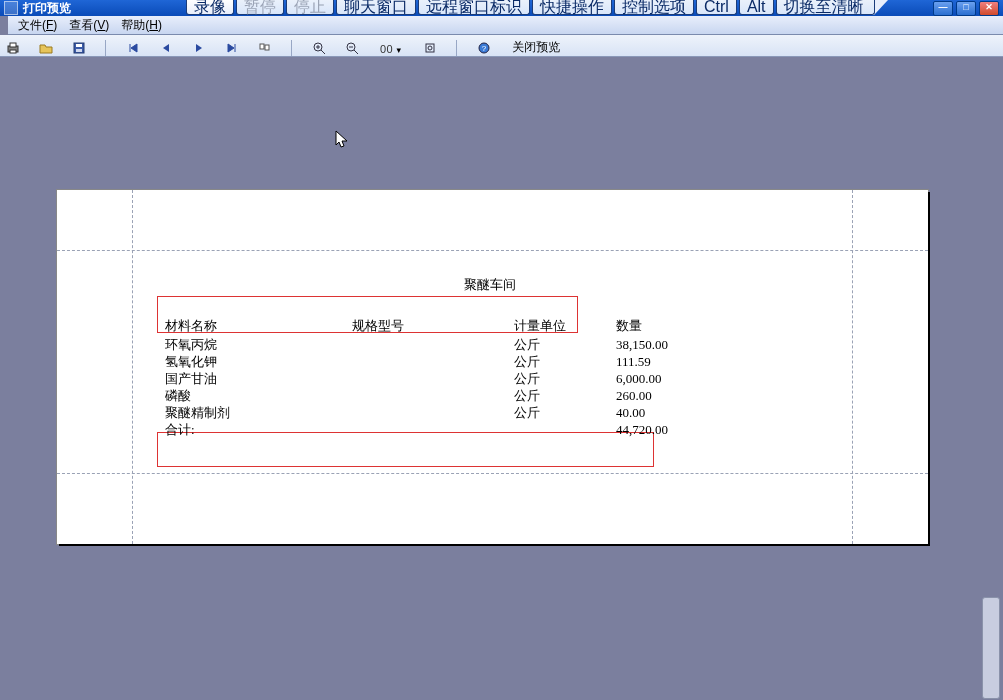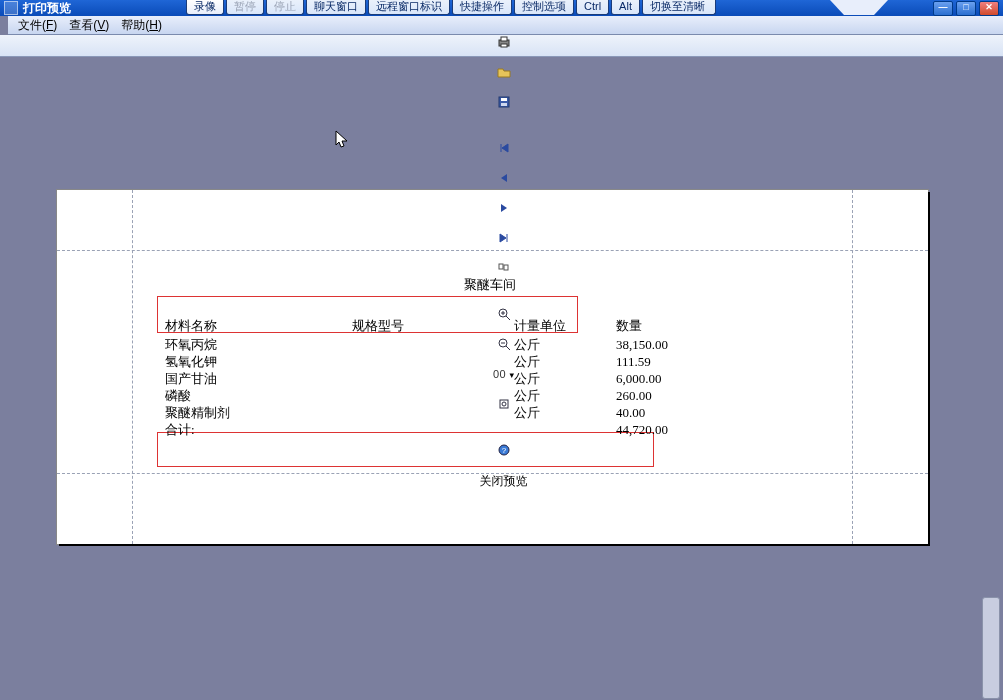--- a/index.html
+++ b/index.html
@@ -19,21 +19,21 @@
     top: 0;
     height: 15px;
     display: flex;
     z-index: 40;
   }
   .remote-tab {
     border: 1px solid #1a3c7a;
     border-top: none;
     background: linear-gradient(#eaf1fb, #d9e6fa);
     color: #0a2a66;
-    font-size: 11px;
+    font-size: 16px;
     line-height: 13px;
     padding: 0 7px;
     margin-right: 2px;
     border-bottom-left-radius: 3px;
     border-bottom-right-radius: 3px;
     white-space: nowrap;
     cursor: pointer;
   }
   .remote-tab.disabled { color: #9aa3b5; }
   .remote-tab.active { background: linear-gradient(#fff, #e8eefb); }
@@ -130,26 +130,25 @@
   .menu-accel { text-decoration: underline; }
 
   
   .toolbar {
     position:absolute;
     left:0; top:35px;
     width:1003px; height:22px;
     background: linear-gradient(#eef3fb, #d8e3f5);
     border-bottom:1px solid #8a98b8;
     display:flex;
-    align-items:center;
+    align-items:flex-end;
     padding-left:4px;
     box-sizing:border-box;
     gap:16px;
     z-index:15;
-    flex-direction:column;
   }
   .toolbtn {
     width:17px; height:17px;
     display:flex; align-items:center; justify-content:center;
     cursor:pointer;
     border-radius:2px;
   }
   .toolsep {
     width:1px; height:16px;
     background:#98a7c5;

